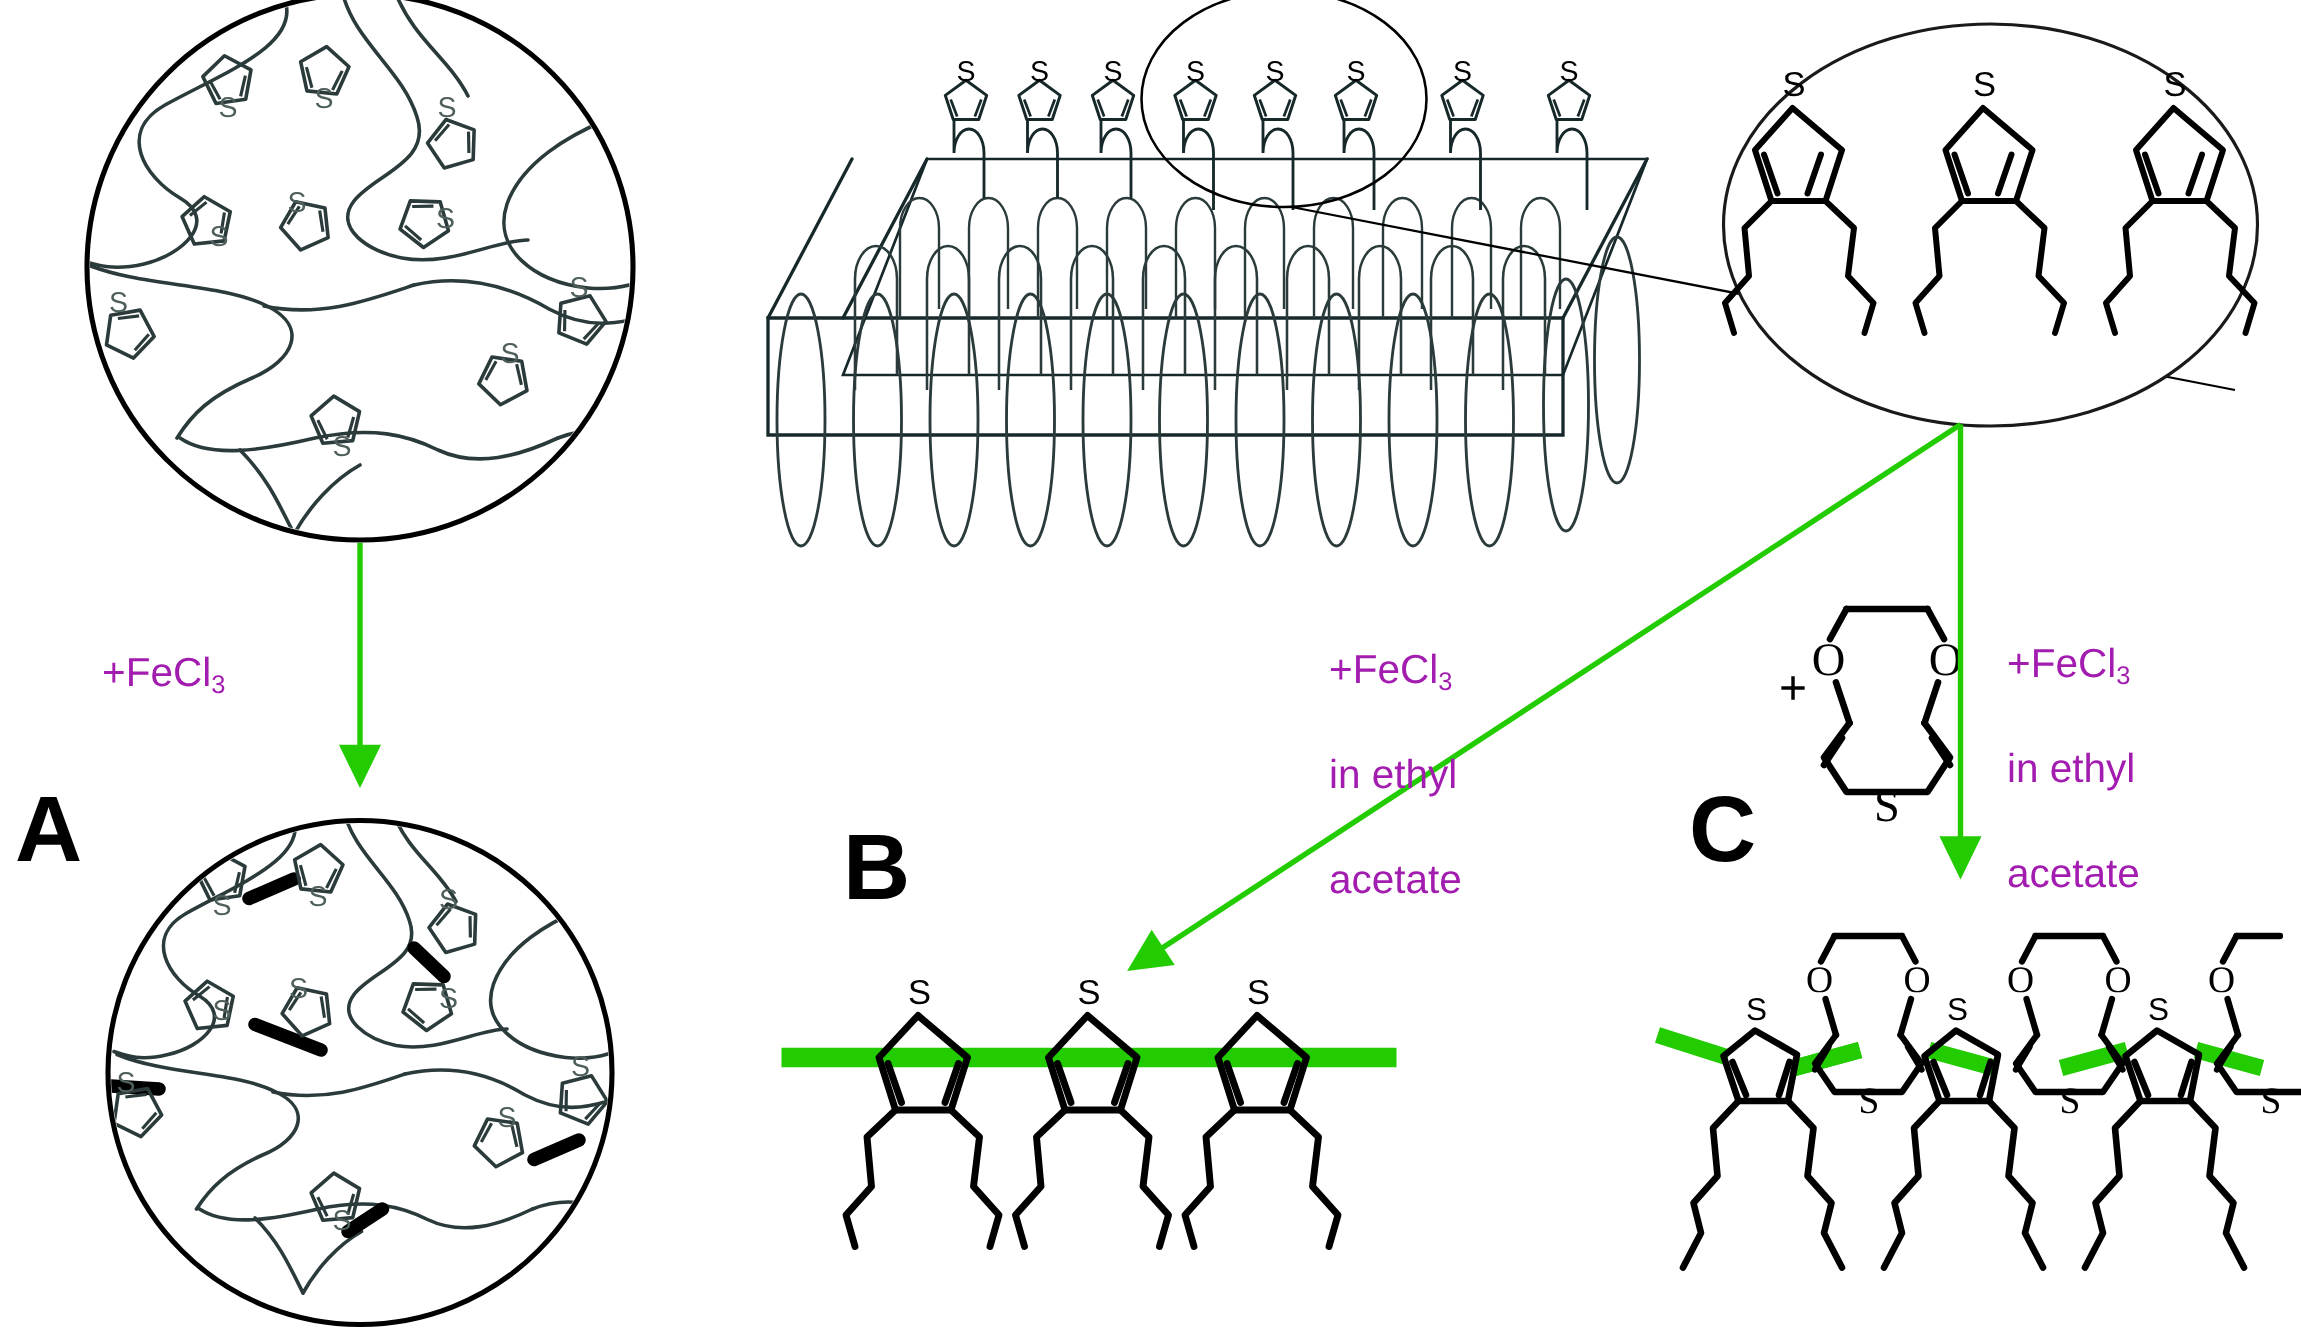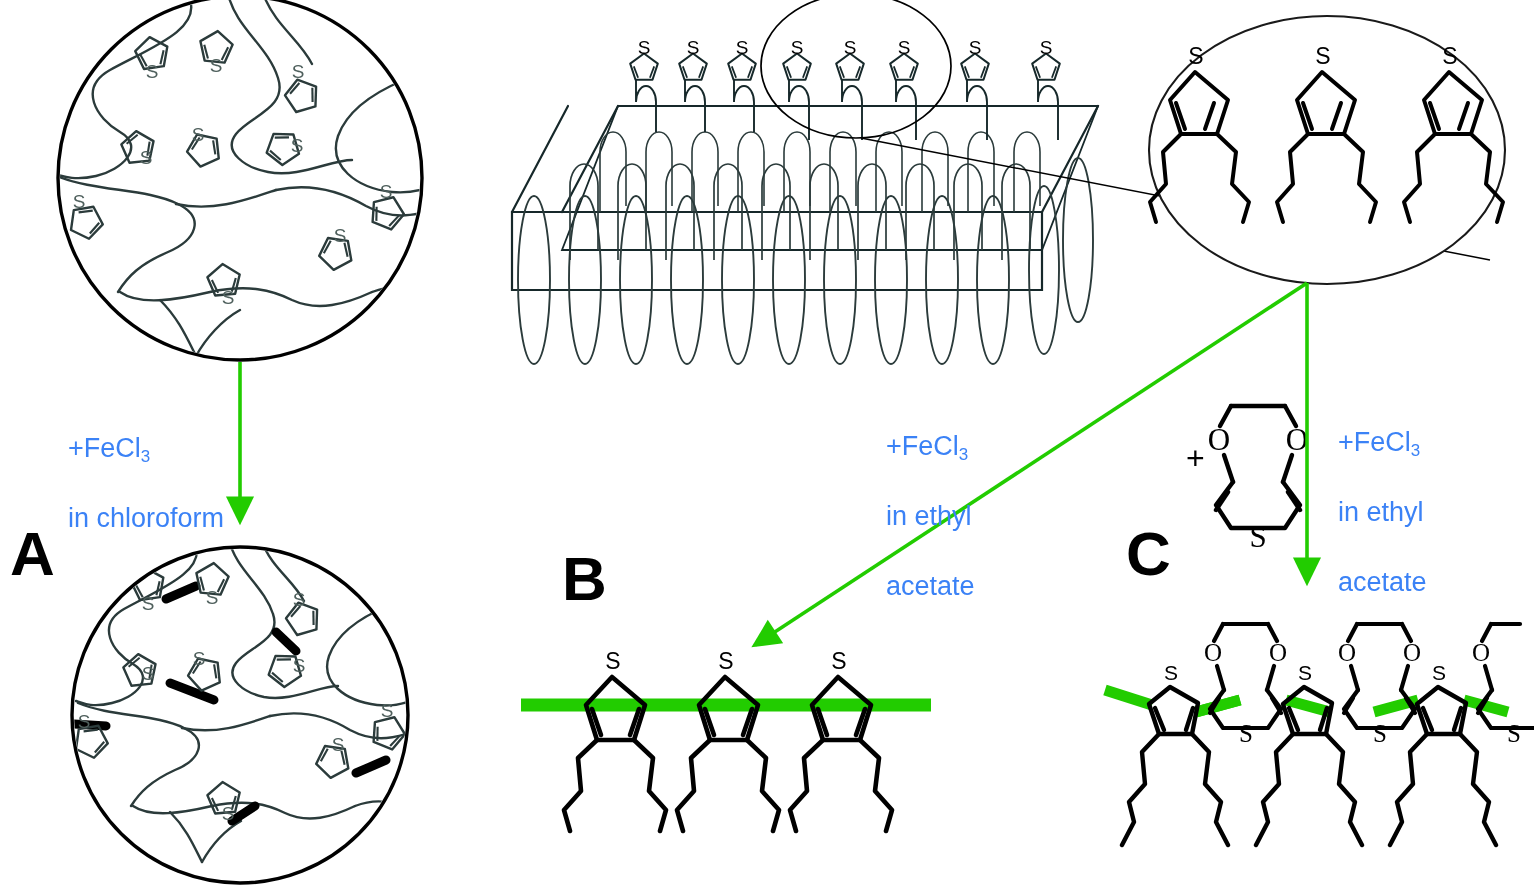--- a/index.html
+++ b/index.html
@@ -1,20 +1,20 @@
 <!DOCTYPE html>
 <html><head>
 <meta charset="utf-8">
 <style>
   html,body{margin:0;padding:0;background:#ffffff;}
   body{width:1534px;height:887px;font-family:"Liberation Sans",sans-serif;overflow:hidden;}
   #stage{position:relative;width:1534px;height:887px;background:#fff;}
   svg.layer{position:absolute;left:0;top:0;width:1534px;height:887px;}
   .panel-letter{position:absolute;font-family:"Liberation Sans",sans-serif;font-weight:bold;font-size:62px;color:#000;line-height:1;}
-  .cap{position:absolute;font-family:"Liberation Sans",sans-serif;font-size:27px;color:#3b82f6;line-height:1.30;white-space:pre-line;}
+  .cap{position:absolute;font-family:"Liberation Sans",sans-serif;font-size:27px;color:#a21caf;line-height:1.30;white-space:pre-line;}
   .cap sub{font-size:17px;vertical-align:baseline;position:relative;top:5px;}
   .plus-sign{position:absolute;font-family:"Liberation Sans",sans-serif;font-size:32px;color:#000;}
 </style>
 </head>
 <body>
 
 <div id="stage">
 
   <svg class="layer" viewBox="0 0 1534 887">
     <defs>
@@ -399,21 +399,20 @@
       <path d="M1307,283 L1307,582" stroke="#22cc00" stroke-width="3.6" fill="none" marker-end="url(#gh)"></path>
     </g>
   </svg>
 
   <div class="panel-letter" style="left:10px;top:523px;">A</div>
   <div class="panel-letter" style="left:562px;top:548px;">B</div>
   <div class="panel-letter" style="left:1126px;top:523px;">C</div>
 
   <div class="cap" style="left:68px;top:396px;width:230px;">
     <div><span>+FeCl</span><sub>3</sub></div>
-    <div>in chloroform</div>
   </div>
 
   <div class="cap" style="left:886px;top:394px;width:190px;">
     <div><span>+FeCl</span><sub>3</sub></div>
     <div>in ethyl</div>
     <div>acetate</div>
   </div>
 
   <div class="cap" style="left:1338px;top:390px;width:190px;">
     <div><span>+FeCl</span><sub>3</sub></div>

